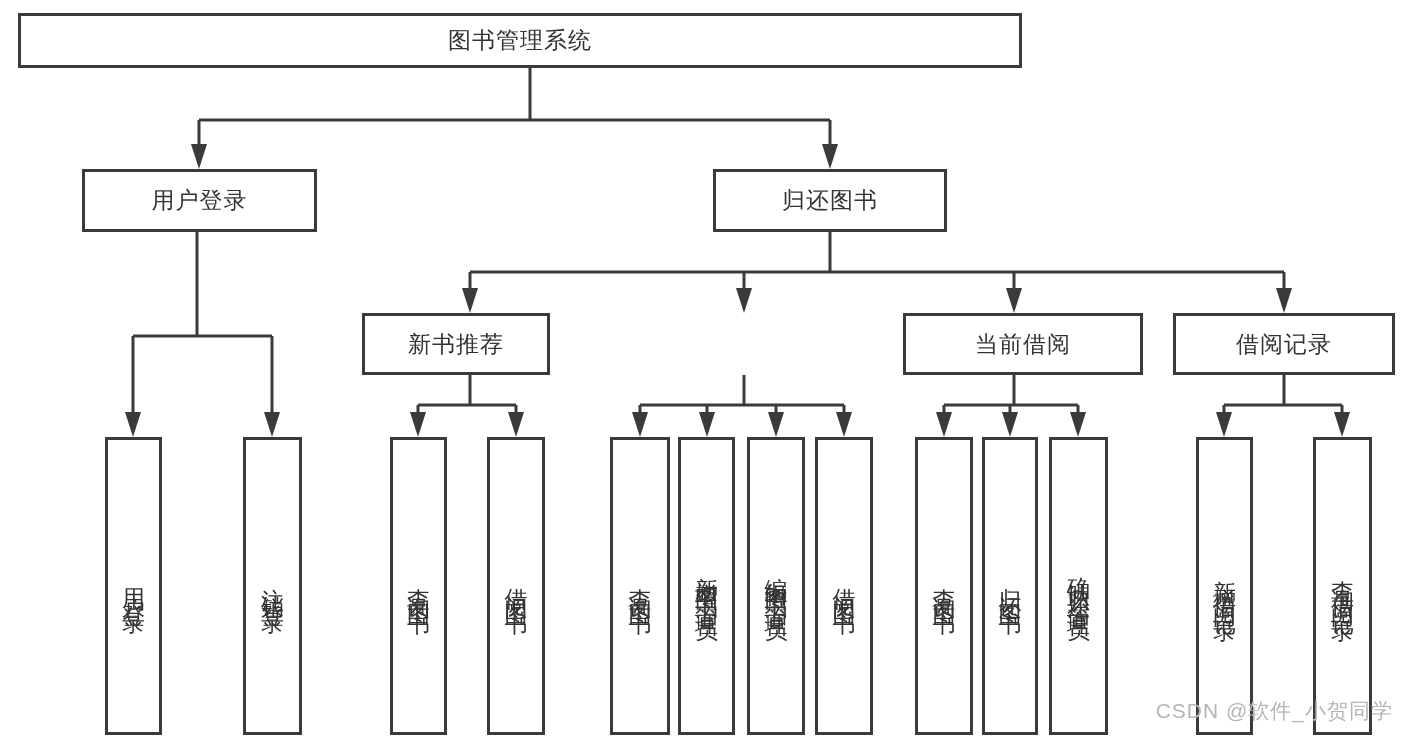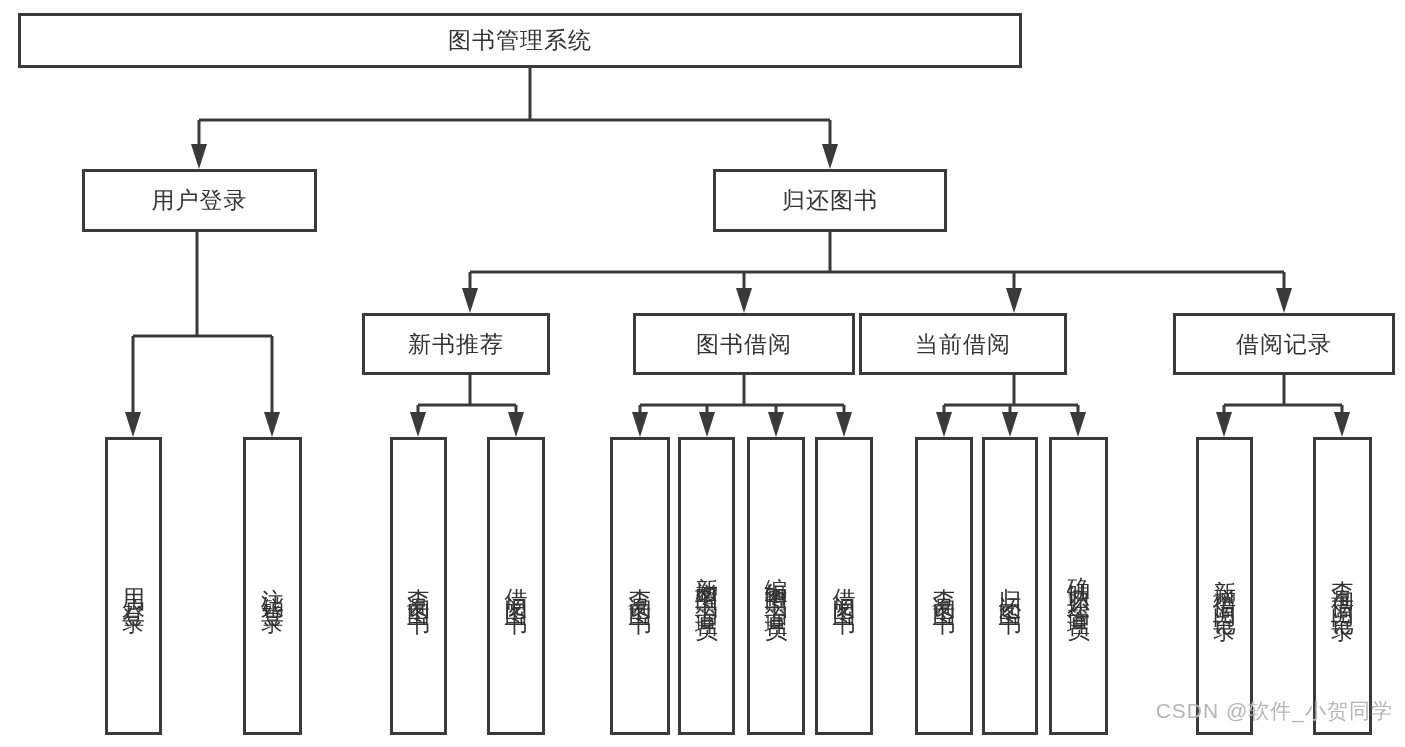--- a/index.html
+++ b/index.html
@@ -119,24 +119,21 @@
   <div class="box h-box" style="left:82px; top:169px; width:235px; height:63px;">
     <span>用户登录</span>
   </div>
   <div class="box h-box" style="left:713px; top:169px; width:234px; height:63px;">
     <span>归还图书</span>
   </div>
 
   <div class="box h-box" style="left:362px; top:313px; width:188px; height:62px;">
     <span>新书推荐</span>
   </div>
-  <div class="box h-box" style="left:633px; top:313px; width:222px; height:62px;">
-    <span>图书借阅</span>
-  </div>
-  <div class="box h-box" style="left:859px; top:313px; width:208px; height:62px;">
+  <div class="box h-box" style="left:903px; top:313px; width:240px; height:62px;">
     <span>当前借阅</span>
   </div>
   <div class="box h-box" style="left:1173px; top:313px; width:222px; height:62px;">
     <span>借阅记录</span>
   </div>
 
   <div class="box v-box" style="left:105px; top:437px; width:57px; height:298px;">
     <span class="vtext">用户登录</span>
   </div>
   <div class="box v-box" style="left:243px; top:437px; width:59px; height:298px;">

